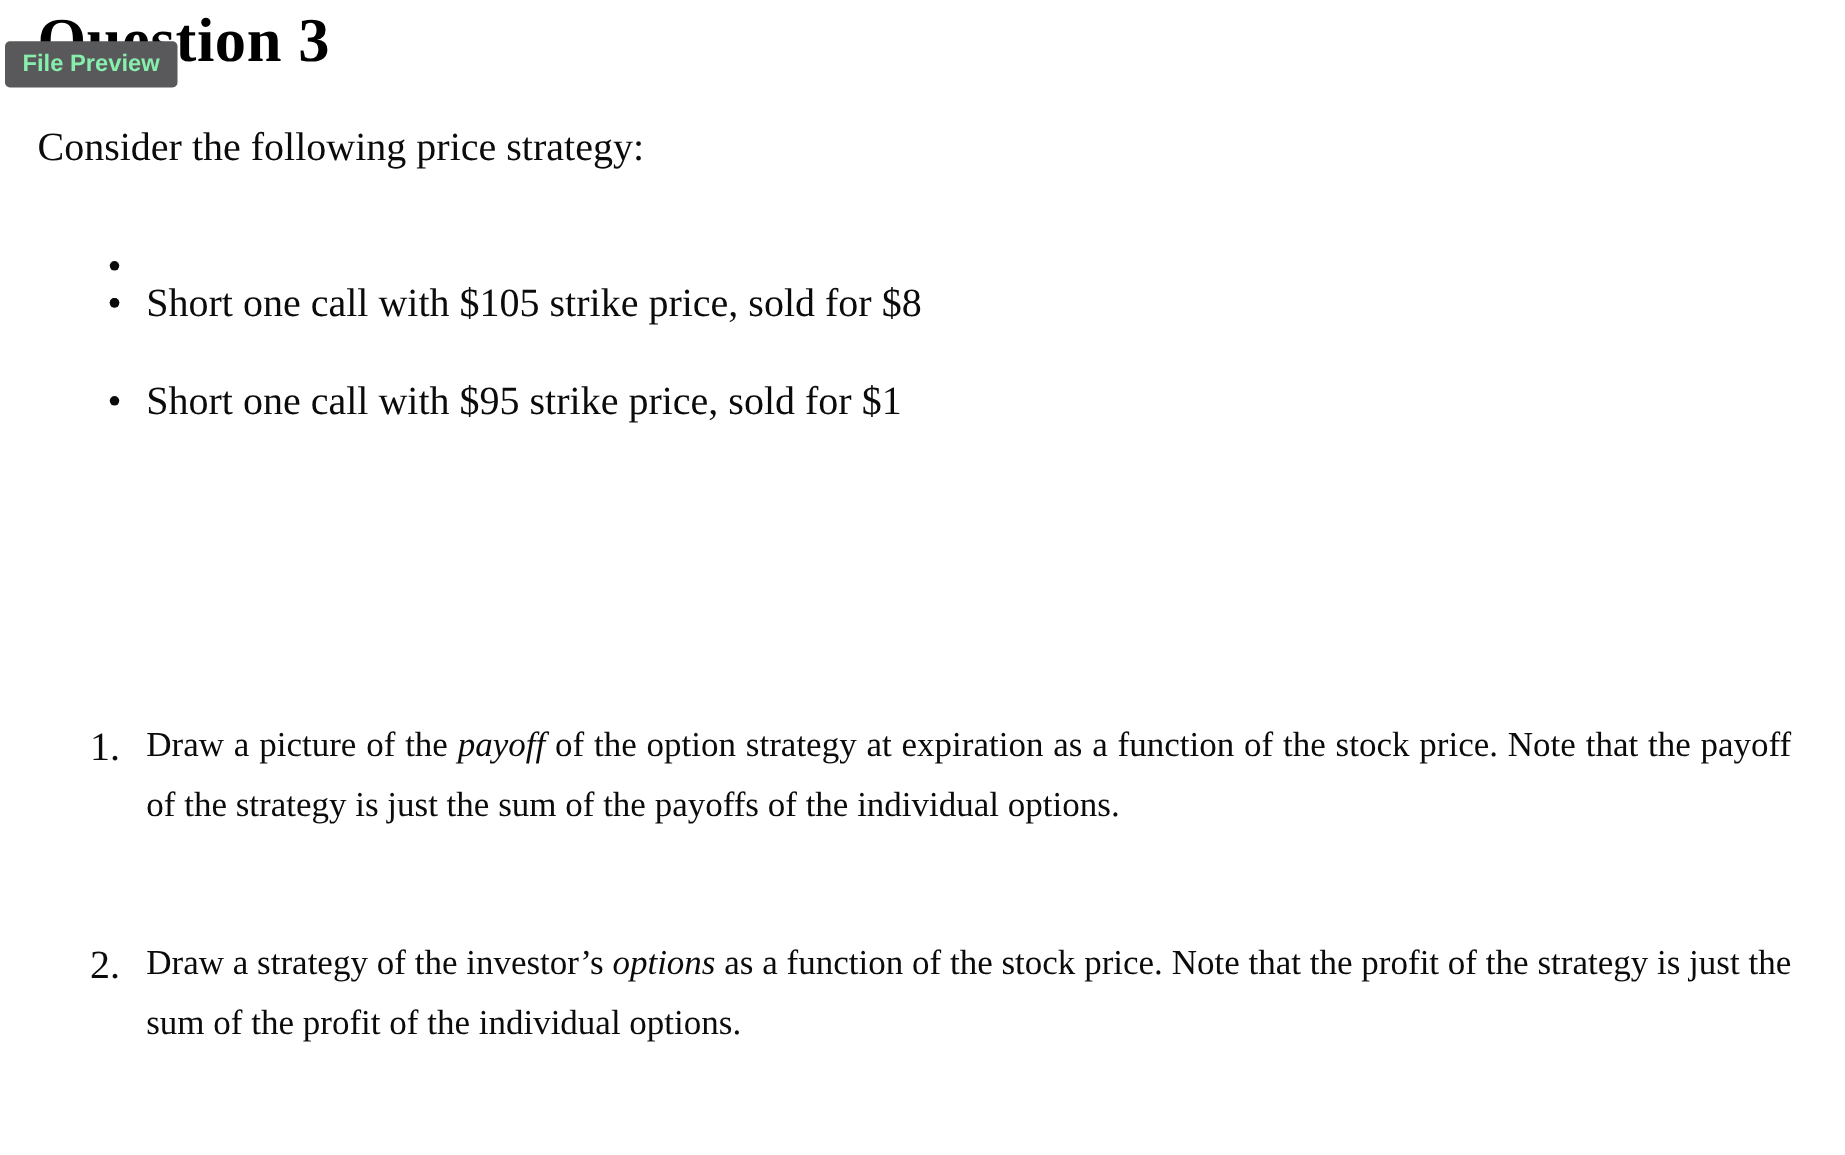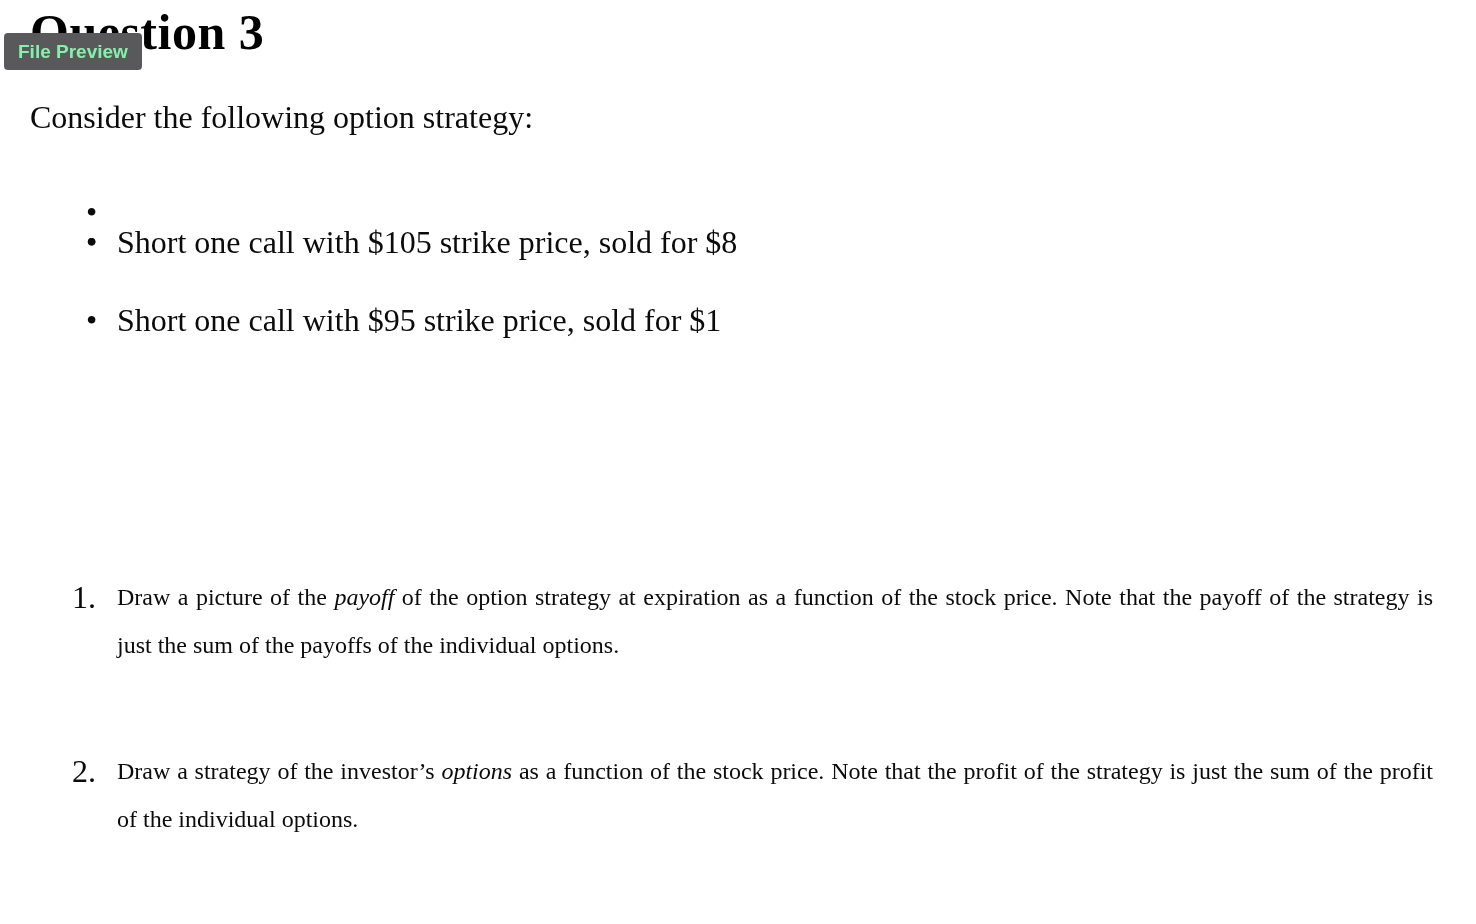--- a/index.html
+++ b/index.html
@@ -95,38 +95,38 @@
   .onum {
     position: absolute;
     left: 72px;
     top: 0;
     font-size: 32px;
     line-height: 48px;
   }
   .otext {
     margin: 0 12px 0 117px;
     width: 1316px;
-    font-size: 24px;
+    font-size: 28px;
     line-height: 48px;
     text-align: justify;
   }
   .emph {
     font-style: italic;
   }
 </style>
 </head>
 <body>
 
 <div class="page">
 
   <h1 class="doc-title">Question 3</h1>
 
   <div class="file-preview-tooltip">File Preview</div>
 
-  <p class="intro">Consider the following option strategy:</p>
+  <p class="intro">Consider the following price strategy:</p>
 
   <ul class="blist">
     <li class="bitem">
       <span class="bdot">•</span>
     </li>
     <li class="bitem">
       <span class="bdot">•</span>
     </li>
     <li class="bitem">
       <span class="bdot">•</span>

